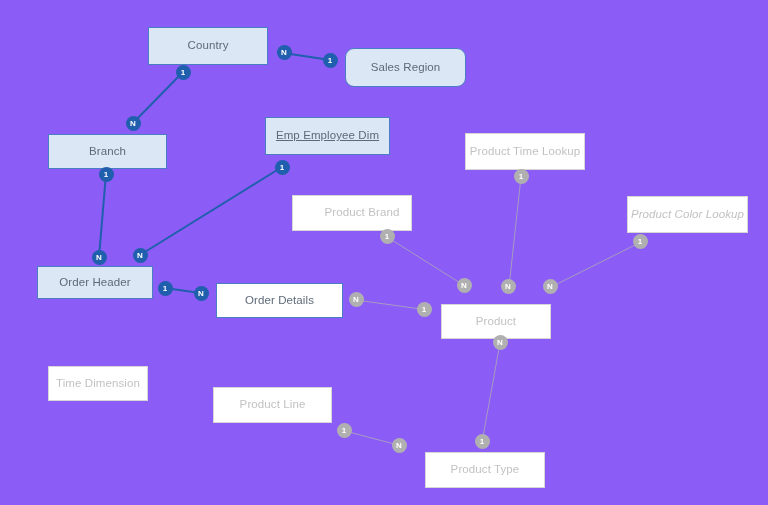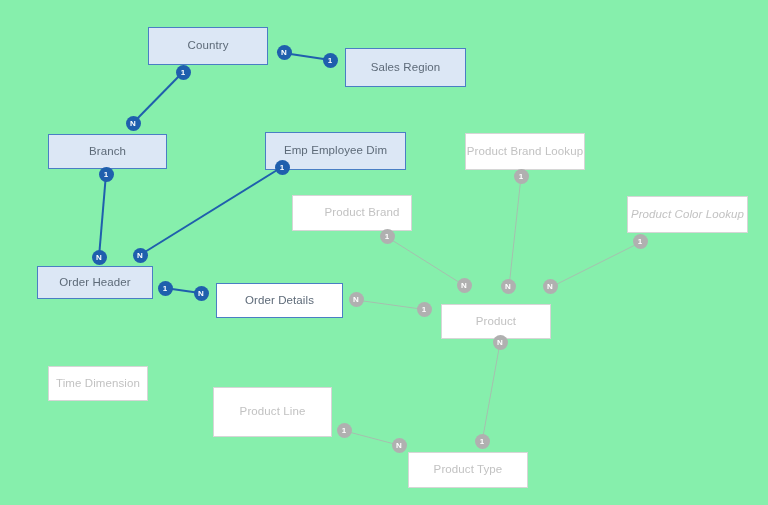--- a/index.html
+++ b/index.html
@@ -6,21 +6,21 @@
   html, body {
     width: 768px; height: 505px;
     background: #ffffff;
     font-family: "Liberation Sans", sans-serif;
     overflow: hidden;
   }
   #canvas {
     position: relative;
     width: 768px;
     height: 505px;
-    background: #86efac;
+    background: #8b5cf6;
   }
   #edge-layer {
     position: absolute;
     left: 0; top: 0;
     width: 768px; height: 505px;
     pointer-events: none;
   }
   .entity {
     position: absolute;
     display: flex;
@@ -83,54 +83,54 @@
       <line x1="521" y1="177" x2="509" y2="287" stroke="#b0b0b0" stroke-width="1" opacity="0.75"></line>
       <line x1="641" y1="242" x2="551" y2="287" stroke="#b0b0b0" stroke-width="1" opacity="0.75"></line>
       <line x1="500" y1="343" x2="482" y2="442" stroke="#b0b0b0" stroke-width="1" opacity="0.75"></line>
       <line x1="345" y1="431" x2="402" y2="446" stroke="#b0b0b0" stroke-width="1" opacity="0.75"></line>
     </svg>
 
   <div id="entity-layer">
       <div class="entity hl" style="left: 148px; top: 27px; width: 120px; height: 38px;">
         <span>Country</span>
       </div>
-      <div class="entity hl" style="left: 345px; top: 48px; width: 121px; height: 39px;">
+      <div class="entity hl" style="left: 345px; top: 48px; width: 121px; height: 39px; border-radius: 9px;">
         <span>Sales Region</span>
       </div>
       <div class="entity hl" style="left: 48px; top: 134px; width: 119px; height: 35px;">
         <span>Branch</span>
       </div>
-      <div class="entity hl" style="left: 265px; top: 132px; width: 141px; height: 38px;">
+      <div class="entity hl" style="left: 265px; top: 117px; width: 125px; height: 38px; text-decoration: underline;">
         <span>Emp Employee Dim</span>
       </div>
       <div class="entity hl" style="left: 37px; top: 266px; width: 116px; height: 33px;">
         <span>Order Header</span>
       </div>
       <div class="entity hl-open" style="left: 216px; top: 283px; width: 127px; height: 35px;">
         <span>Order Details</span>
       </div>
       <div class="entity dim" style="left: 292px; top: 195px; width: 120px; height: 36px; padding-left: 20px;">
         <span>Product Brand</span>
       </div>
       <div class="entity dim" style="left: 465px; top: 133px; width: 120px; height: 37px;">
-        <span>Product Brand Lookup</span>
+        <span>Product Time Lookup</span>
       </div>
       <div class="entity dim" style="left: 627px; top: 196px; width: 121px; height: 37px; font-style: italic;">
         <span>Product Color Lookup</span>
       </div>
       <div class="entity dim" style="left: 441px; top: 304px; width: 110px; height: 35px;">
         <span>Product</span>
       </div>
       <div class="entity dim" style="left: 48px; top: 366px; width: 100px; height: 35px;">
         <span>Time Dimension</span>
       </div>
-      <div class="entity dim" style="left: 213px; top: 387px; width: 119px; height: 50px;">
+      <div class="entity dim" style="left: 213px; top: 387px; width: 119px; height: 36px;">
         <span>Product Line</span>
       </div>
-      <div class="entity dim" style="left: 408px; top: 452px; width: 120px; height: 36px;">
+      <div class="entity dim" style="left: 425px; top: 452px; width: 120px; height: 36px;">
         <span>Product Type</span>
       </div>
     </div>
   <div id="badge-layer">
       <div class="badge b-hl" style="left: 276.5px; top: 44.5px;">N</div>
       <div class="badge b-hl" style="left: 322.5px; top: 52.5px;">1</div>
       <div class="badge b-hl" style="left: 175.5px; top: 64.5px;">1</div>
       <div class="badge b-hl" style="left: 125.5px; top: 115.5px;">N</div>
       <div class="badge b-hl" style="left: 98.5px; top: 166.5px;">1</div>
       <div class="badge b-hl" style="left: 91.5px; top: 249.5px;">N</div>

